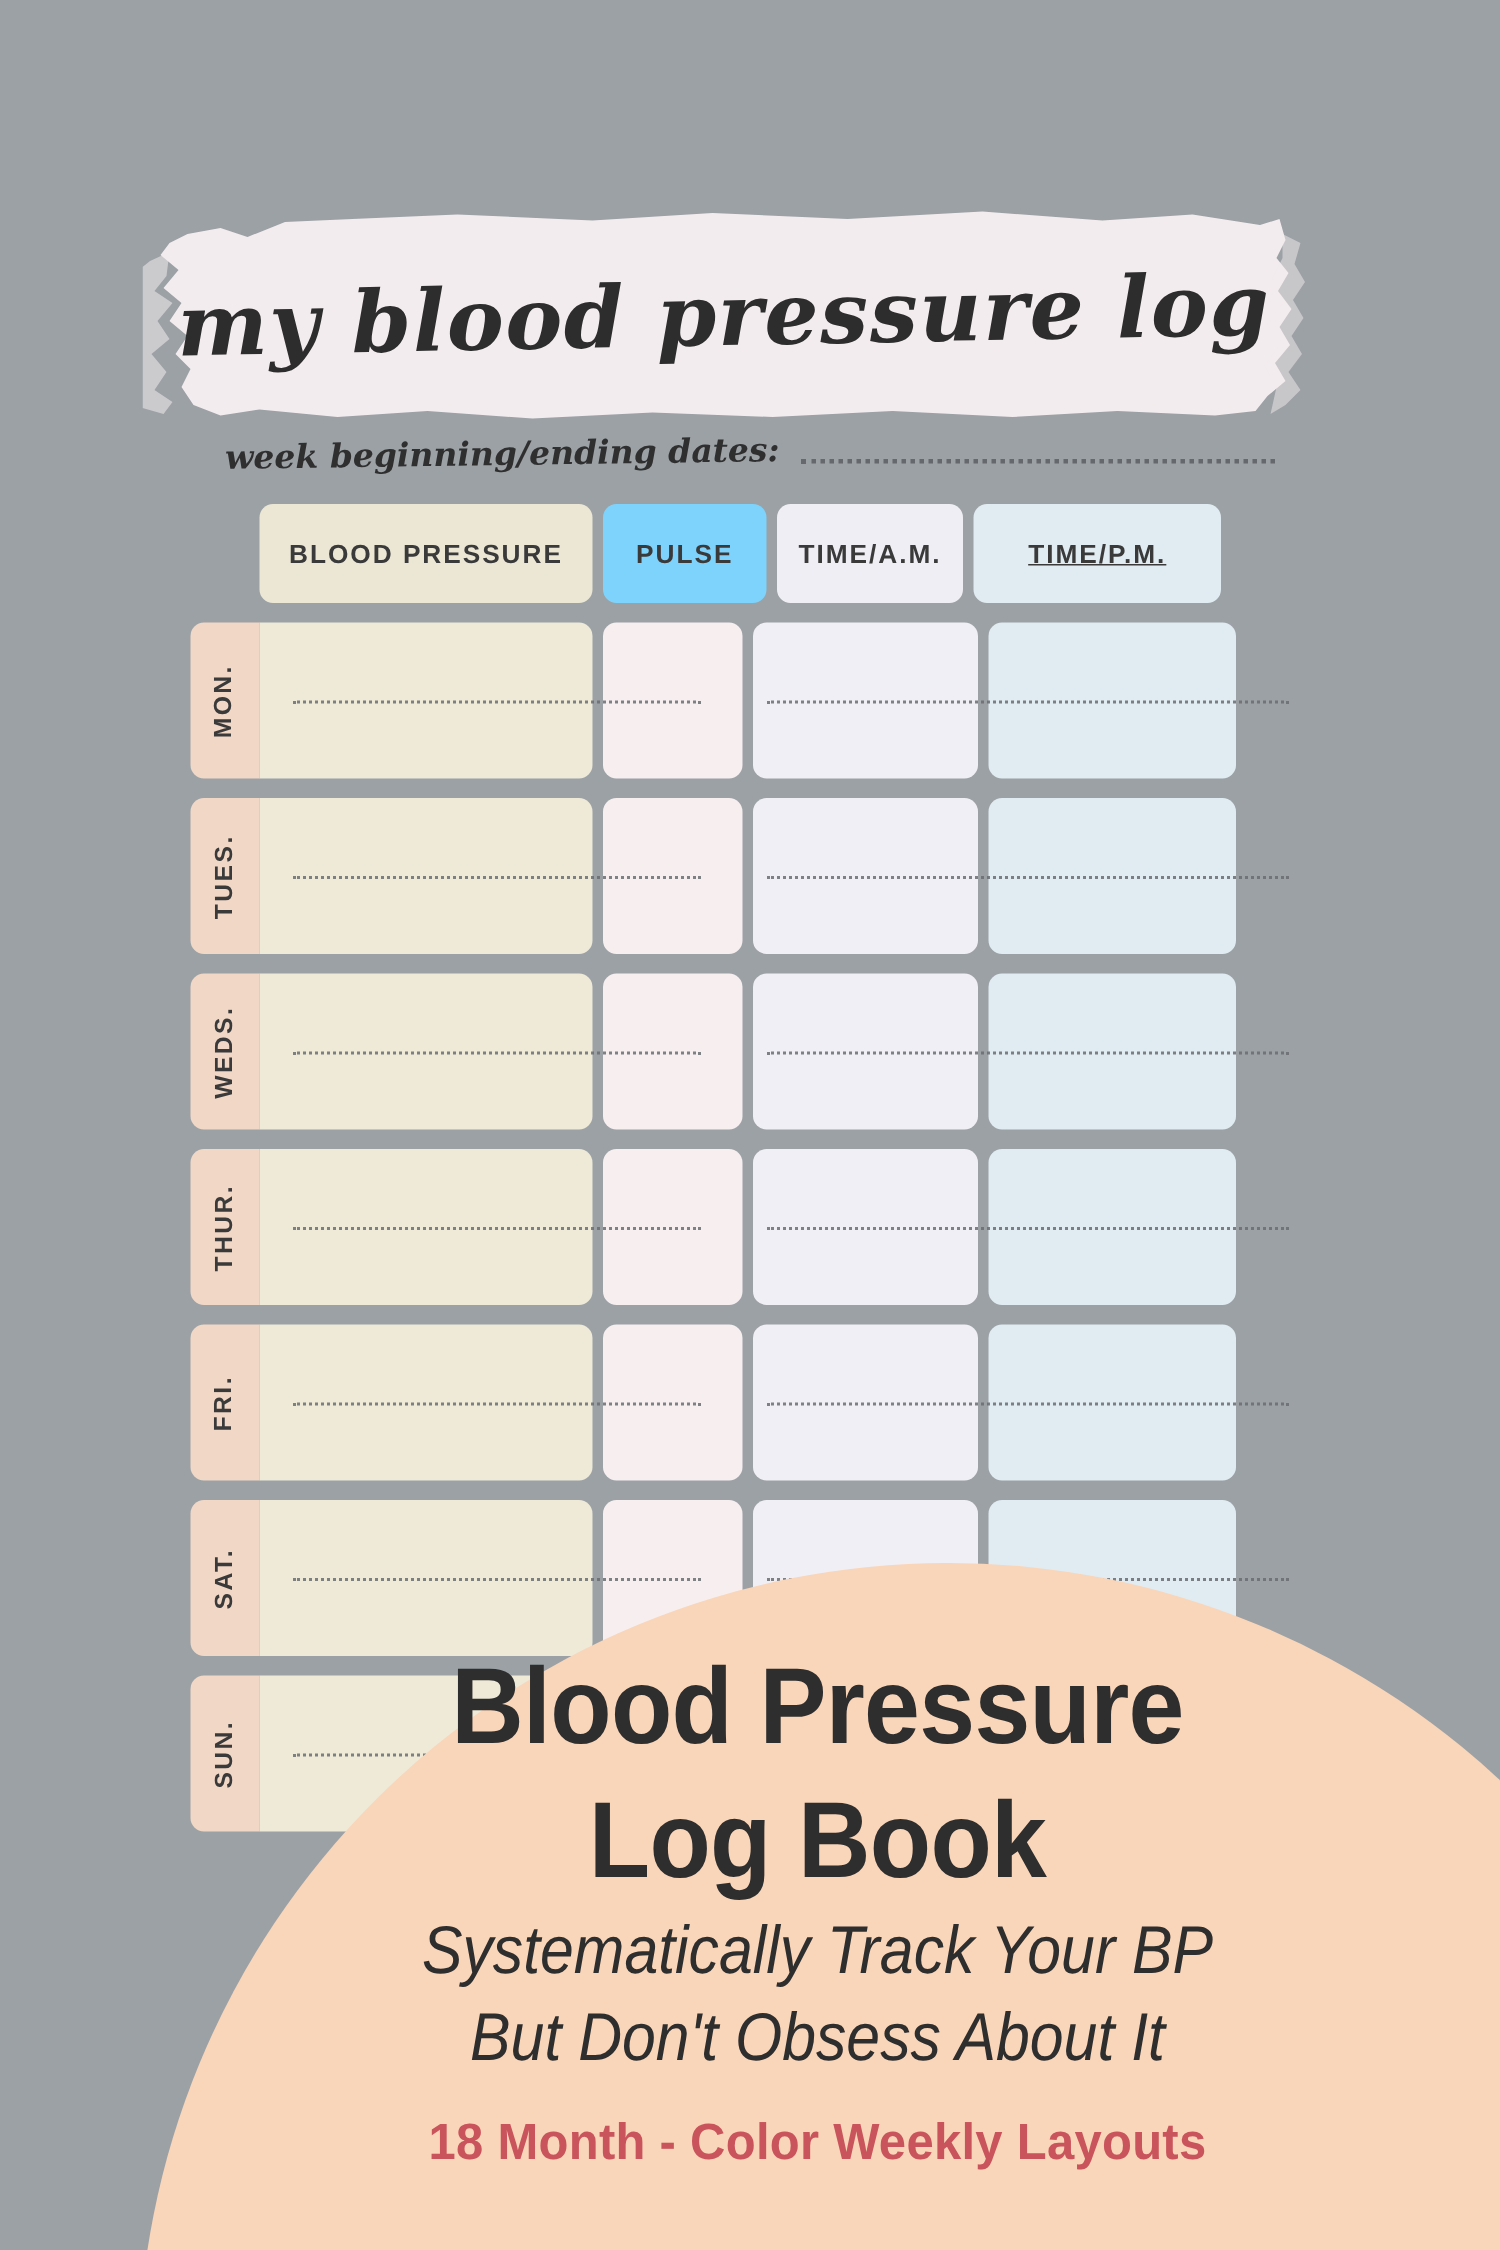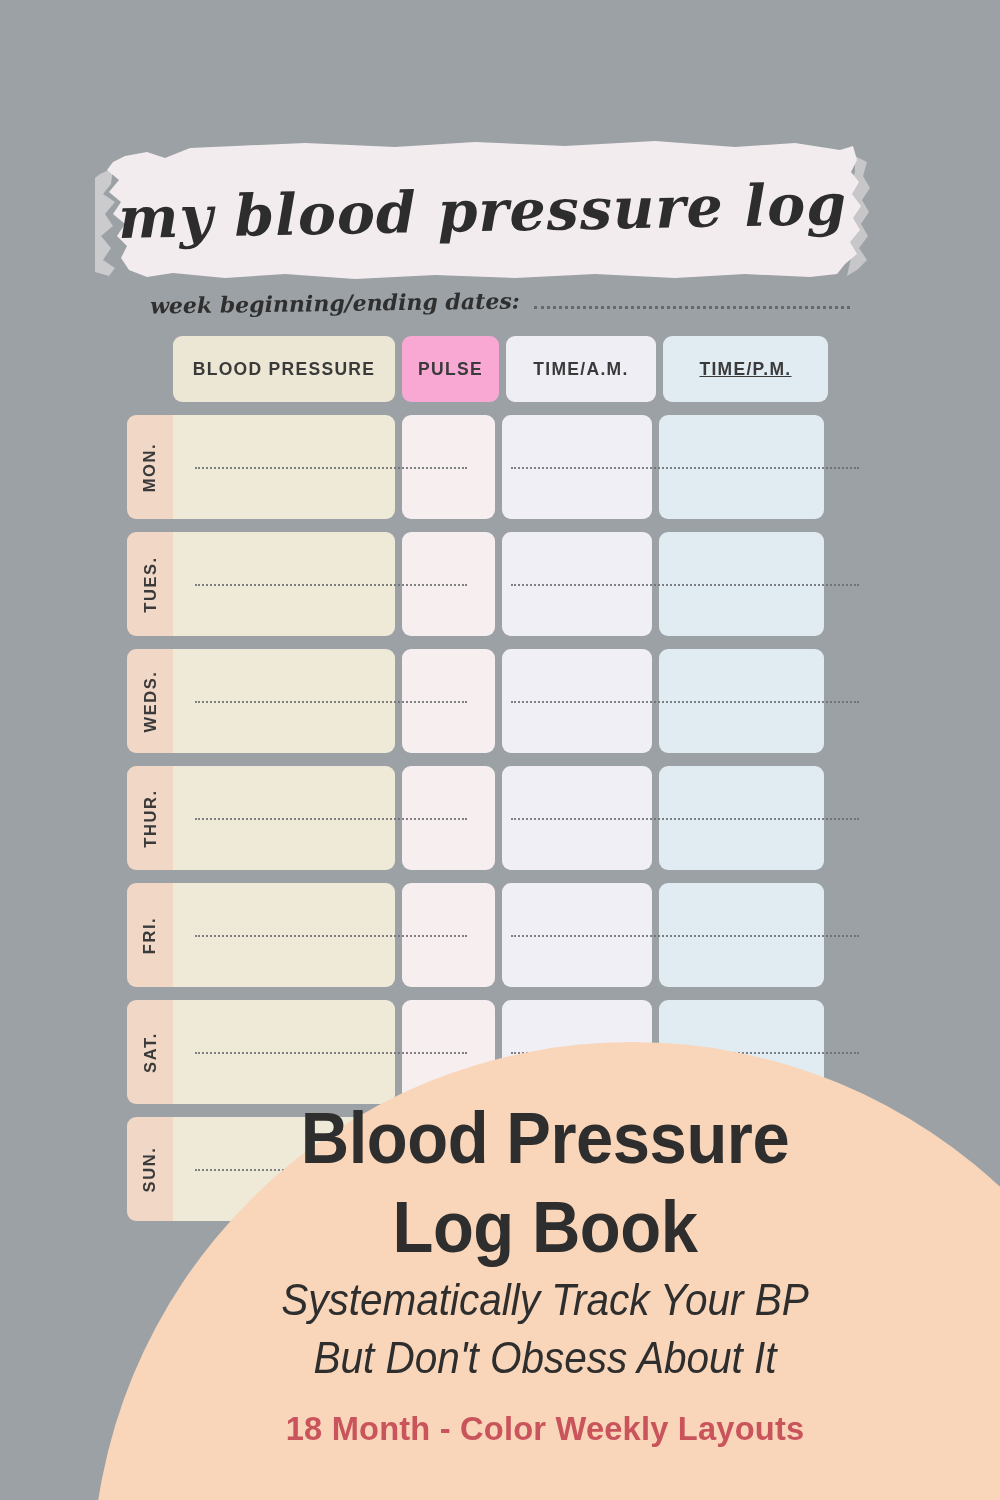--- a/index.html
+++ b/index.html
@@ -100,22 +100,22 @@
     align-items: center;
     justify-content: center;
     border-radius: 9px;
     font-size: 17.5px;
     font-weight: 700;
     letter-spacing: 1.3px;
     color: #3a3a3a;
     font-family: "Liberation Sans", sans-serif;
   }
   .hcell.bp    { width: 222px; background: #ece7d4; }
-  .hcell.pulse { width: 97px;  background: #f9a8d4; }
-  .hcell.am    { width: 150px; background: #efeef4; }
+  .hcell.pulse { width: 109px;  background: #7dd3fc; }
+  .hcell.am    { width: 124px; background: #efeef4; }
   .hcell.pm    { width: 165px; background: #e0ecf1; text-decoration: underline; }
 
   .drow {
     display: flex;
     align-items: stretch;
     height: 104px;
     margin-top: 13px;
     position: relative;
   }
   .daytab {

